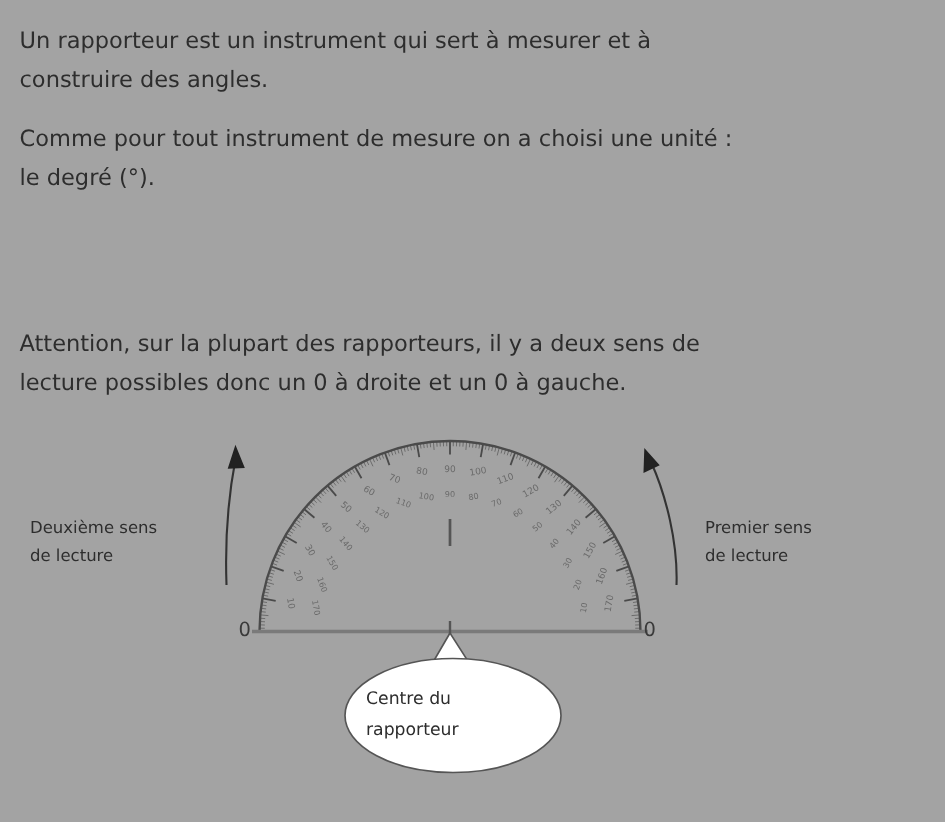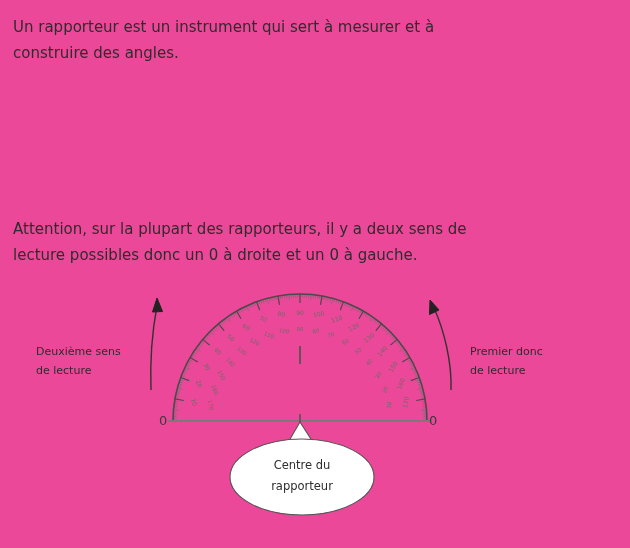--- a/index.html
+++ b/index.html
@@ -4,21 +4,21 @@
 <style>
   html, body {
     margin: 0;
     padding: 0;
     background: #ffffff;
   }
   #page {
     position: relative;
     width: 630px;
     height: 548px;
-    background: #ec4899;
+    background: #a3a3a3;
     overflow: hidden;
     font-family: "DejaVu Sans", "Liberation Sans", sans-serif;
   }
   .para {
     position: absolute;
     left: 13px;
     width: 600px;
     color: #2d2d2d;
     font-size: 15px;
     line-height: 26px;
@@ -38,29 +38,29 @@
     height: 278px;
   }
   .side-label {
     position: absolute;
     color: #2d2d2d;
     font-size: 11px;
     line-height: 19px;
     font-family: "DejaVu Sans", "Liberation Sans", sans-serif;
     white-space: pre-line;
   }
-  #label-left { left: 36px; top: 72px; }
+  #label-left { left: 20px; top: 72px; }
   #label-right { left: 470px; top: 72px; }
 
   .callout-text {
     position: absolute;
-    left: 232px;
+    left: 244px;
     top: 185px;
     width: 140px;
-    text-align: center;
+    text-align: left;
     color: #2d2d2d;
     font-size: 11.5px;
     line-height: 21px;
     font-family: "DejaVu Sans", "Liberation Sans", sans-serif;
     white-space: pre-line;
   }
   .zero-label {
     position: absolute;
     color: #3a3a3a;
     font-size: 13px;
@@ -70,20 +70,22 @@
   #zero-right { left: 429px; top: 143px; }
   svg { display: block; }
 </style>
 </head>
 <body>
 
 <div id="page">
 
   <div class="para" id="para-1">Un rapporteur est un instrument qui sert à mesurer et à
 construire des angles.</div>
+  <div class="para" id="para-2">Comme pour tout instrument de mesure on a choisi une unité :
+le degré (°).</div>
   <div class="para" id="para-4">Attention, sur la plupart des rapporteurs, il y a deux sens de
 lecture possibles donc un 0 à droite et un 0 à gauche.</div>
 
   <div id="diagram">
 
     <svg width="630" height="278" viewBox="0 0 630 278">
       <g id="ticks-group">
           <line x1="182.00" y1="151.00" x2="173.00" y2="151.00" stroke="#4a4a4a" stroke-width="1.2"></line>
           <line x1="176.52" y1="148.84" x2="173.02" y2="148.78" stroke="#6a6a6a" stroke-width="0.65"></line>
           <line x1="176.58" y1="146.69" x2="173.08" y2="146.57" stroke="#6a6a6a" stroke-width="0.65"></line>
@@ -319,21 +321,21 @@
 
       <path id="callout-pointer" d="M 300 152 L 286 176 L 316 177 Z" fill="#ffffff" stroke="#555555" stroke-width="1.1"></path>
 
       <ellipse id="callout-bubble" cx="302" cy="207" rx="72" ry="38" fill="#ffffff" stroke="#555555" stroke-width="1.1"></ellipse>
 
       <line id="callout-mask" x1="287" y1="176.5" x2="315" y2="177.2" stroke="#ffffff" stroke-width="2.2"></line>
     </svg>
 
     <div class="side-label" id="label-left">Deuxième sens
 de lecture</div>
-    <div class="side-label" id="label-right">Premier donc
+    <div class="side-label" id="label-right">Premier sens
 de lecture</div>
 
     <div class="zero-label" id="zero-left">0</div>
     <div class="zero-label" id="zero-right">0</div>
 
     <div class="callout-text">Centre du
 rapporteur</div>
   </div>
 </div>
 

